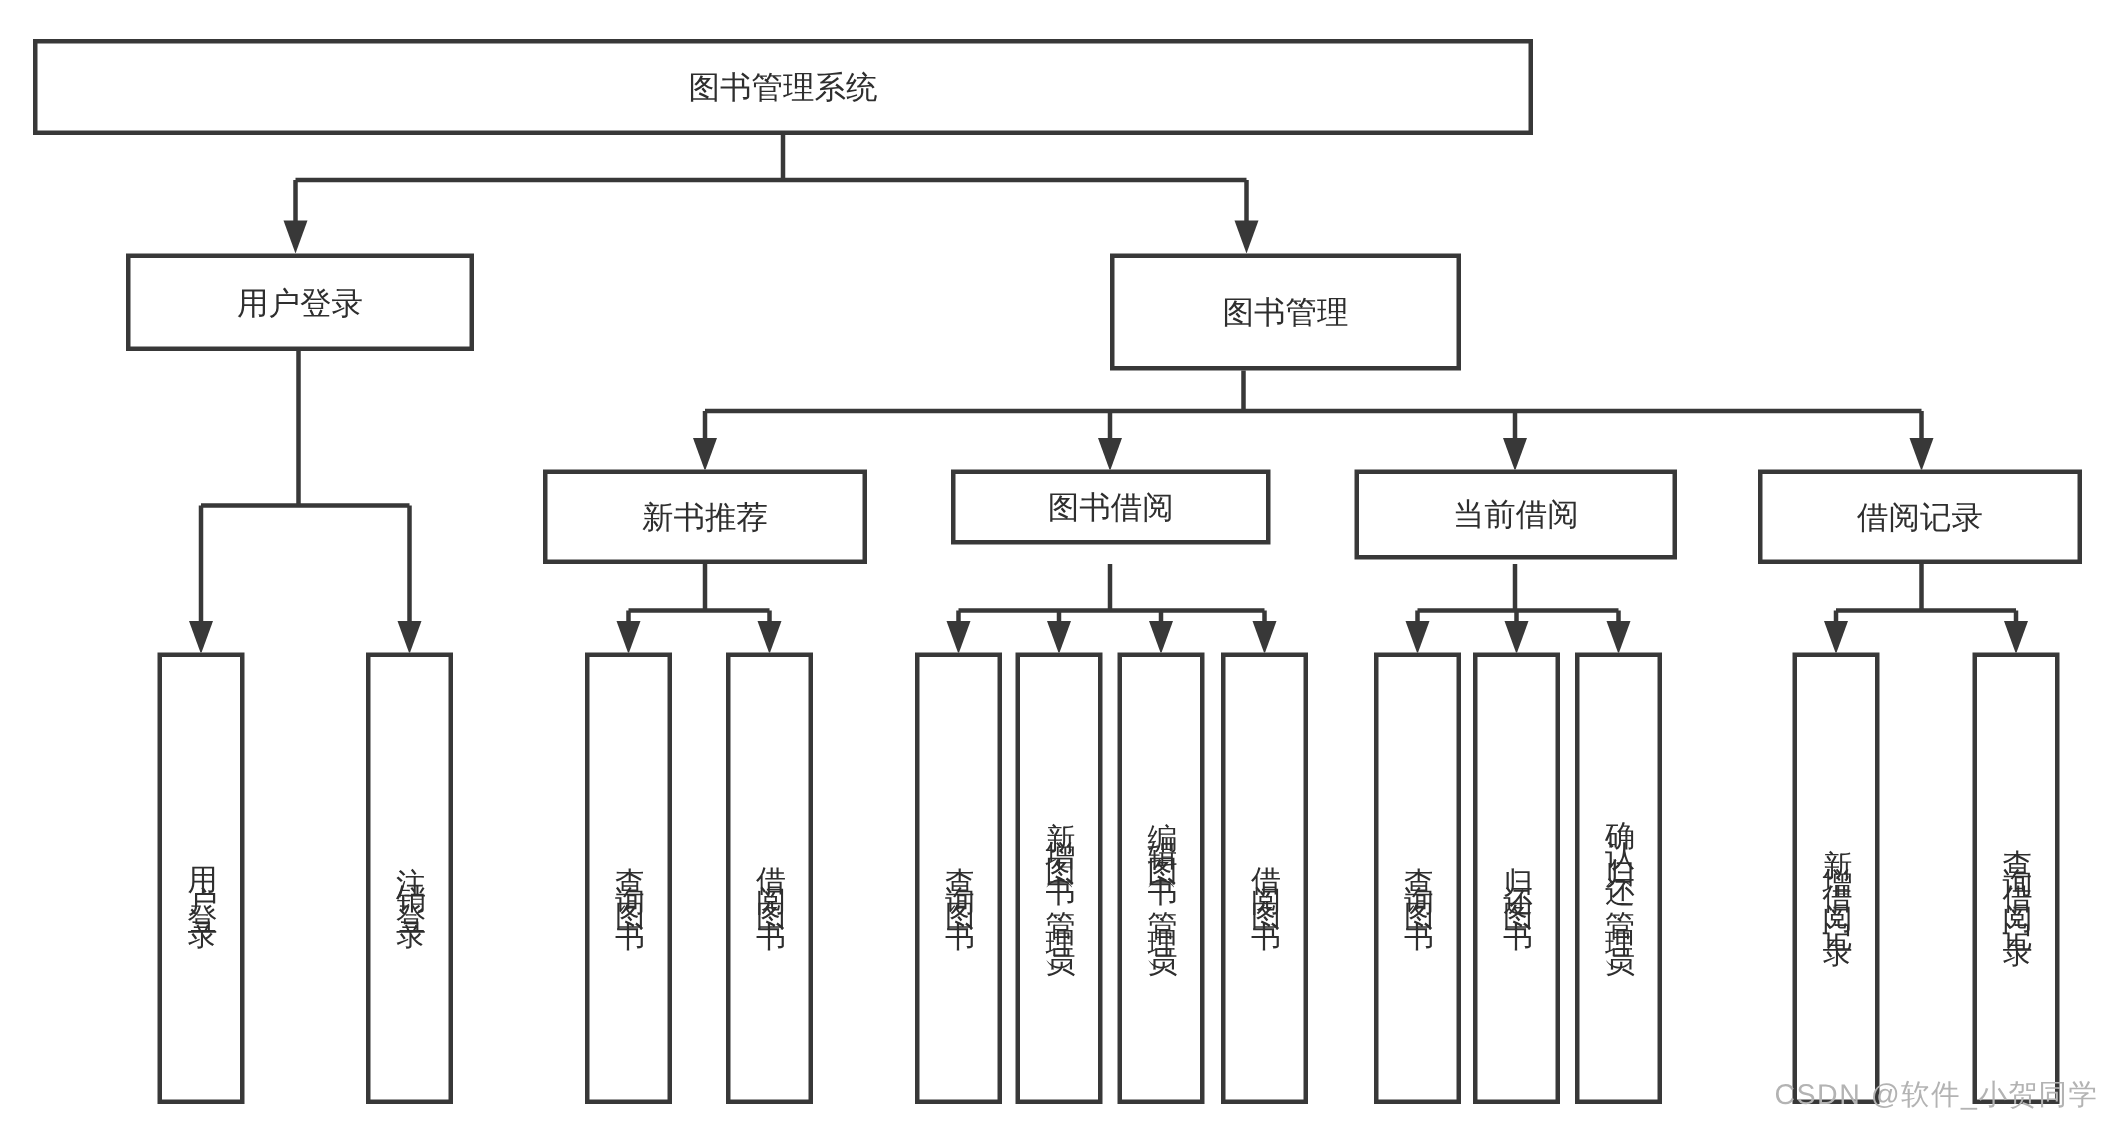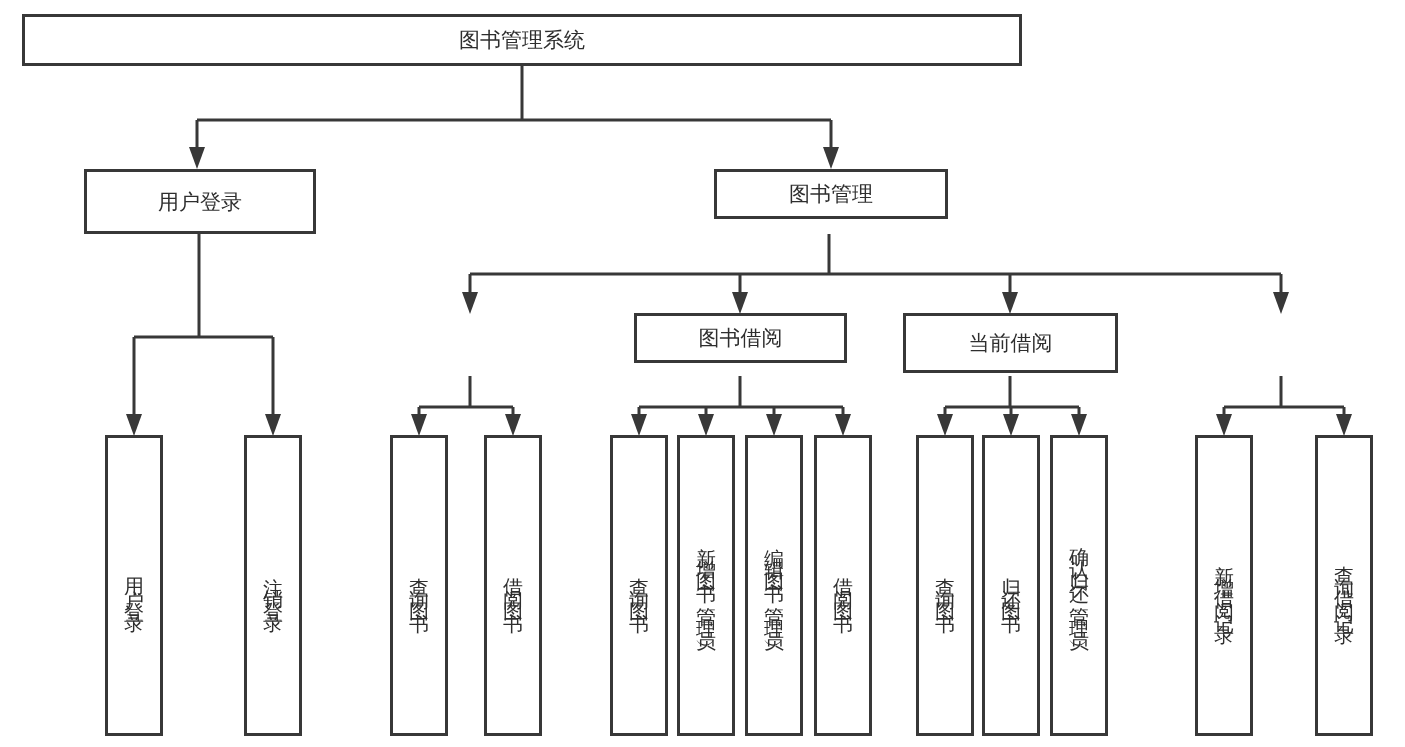--- a/index.html
+++ b/index.html
@@ -69,36 +69,42 @@
       <polygon points="766,414 782,414 774,436"></polygon>
       <polygon points="835,414 851,414 843,436"></polygon>
       <polygon points="937,414 953,414 945,436"></polygon>
       <polygon points="1003,414 1019,414 1011,436"></polygon>
       <polygon points="1071,414 1087,414 1079,436"></polygon>
       <polygon points="1216,414 1232,414 1224,436"></polygon>
       <polygon points="1336,414 1352,414 1344,436"></polygon>
     </g>
   </svg>
 
-  <div class="node hbox" style="left:22px;top:14px;width:1000px;height:52px">
+  <div class="node hbox" style="left:22px;top:26px;width:1000px;height:64px">
     <span>图书管理系统</span>
   </div>
 
   <div class="node hbox" style="left:84px;top:169px;width:232px;height:65px">
     <span>用户登录</span>
   </div>
-  <div class="node hbox" style="left:714px;top:169px;width:234px;height:50px">
+  <div class="node hbox" style="left:740px;top:169px;width:234px;height:78px">
     <span>图书管理</span>
   </div>
 
+  <div class="node hbox" style="left:362px;top:313px;width:216px;height:63px">
+    <span>新书推荐</span>
+  </div>
   <div class="node hbox" style="left:634px;top:313px;width:213px;height:50px">
     <span>图书借阅</span>
   </div>
   <div class="node hbox" style="left:903px;top:313px;width:215px;height:60px">
     <span>当前借阅</span>
+  </div>
+  <div class="node hbox" style="left:1172px;top:313px;width:216px;height:63px">
+    <span>借阅记录</span>
   </div>
 
   <div class="node leaf" style="left:105px;top:435px;width:58px;height:301px">
     <span class="vtext">用户登录</span>
   </div>
   <div class="node leaf" style="left:244px;top:435px;width:58px;height:301px">
     <span class="vtext">注销登录</span>
   </div>
 
   <div class="node leaf" style="left:390px;top:435px;width:58px;height:301px">
@@ -131,14 +137,15 @@
     <span class="vtext">确认归还（管理员）</span>
   </div>
 
   <div class="node leaf" style="left:1195px;top:435px;width:58px;height:301px">
     <span class="vtext">新增借阅记录</span>
   </div>
   <div class="node leaf" style="left:1315px;top:435px;width:58px;height:301px">
     <span class="vtext">查询借阅记录</span>
   </div>
 
+  <div class="watermark" style="left:1183px;top:717px">CSDN @软件_小贺同学</div>
 
 </div>
 
 </body></html>

